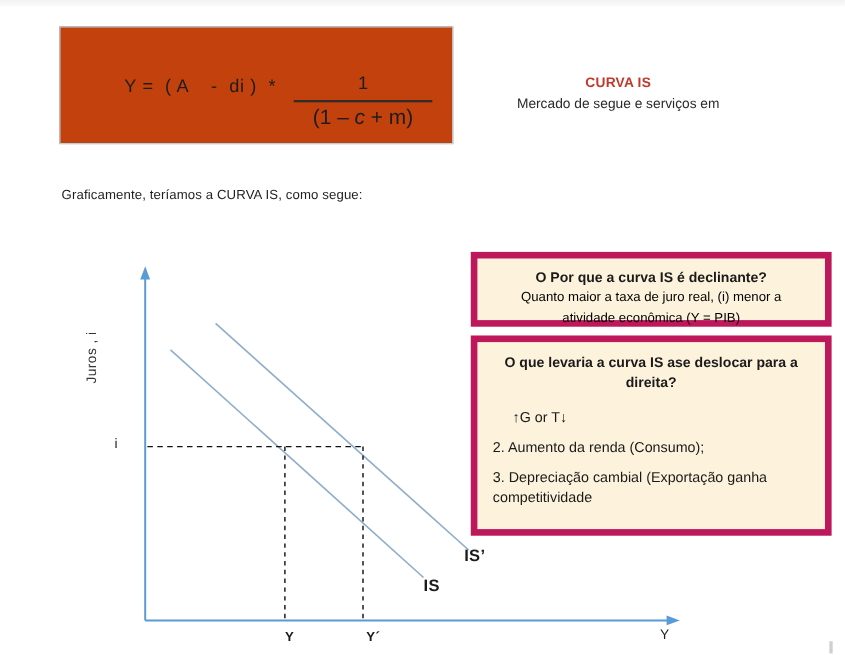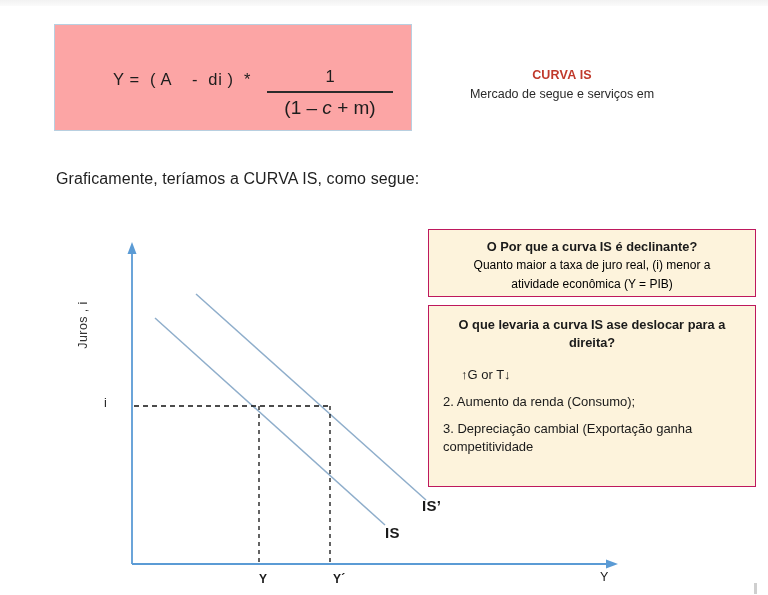--- a/index.html
+++ b/index.html
@@ -22,21 +22,21 @@
     width: 768px; height: 6px;
     background: linear-gradient(to bottom, #f2f2f2, #fbfbfb);
   }
 
   
   .formula-box {
     position: absolute;
     left: 54px; top: 24px;
     width: 358px; height: 107px;
     border: 1.5px solid #b8cfe0;
-    background: #fca5a5;
+    background: #c2410c;
     box-sizing: border-box;
   }
   .formula {
     position: absolute;
     left: 0; top: 0;
     width: 100%; height: 100%;
   }
   .f-lhs {
     position: absolute;
     left: 58px; top: 45px;
@@ -88,21 +88,21 @@
     font-size: 12.5px;
     color: #2a2a2a;
     line-height: 18px;
     margin-top: 1px;
   }
 
   
   .lead-in {
     position: absolute;
     left: 56px; top: 170px;
-    font-size: 16px;
+    font-size: 12px;
     color: #1f1f1f;
     letter-spacing: 0.1px;
   }
 
   
   .chart {
     position: absolute;
     left: 0; top: 0;
     width: 768px; height: 595px;
     pointer-events: none;
@@ -147,21 +147,21 @@
     color: #1a1a1a;
     letter-spacing: 0.3px;
   }
   .curve-label.is  { left: 385px; top: 524px; }
   .curve-label.isp { left: 422px; top: 497px; }
 
   
   .callout {
     position: absolute;
     background: #fdf3dc;
-    border: 1px solid #be185d;
+    border: 6px solid #be185d;
     box-sizing: border-box;
   }
   .callout-1 {
     left: 428px; top: 229px;
     width: 328px; height: 68px;
     padding: 8px 12px 0 12px;
     text-align: center;
   }
   .callout-2 {
     left: 428px; top: 305px;

